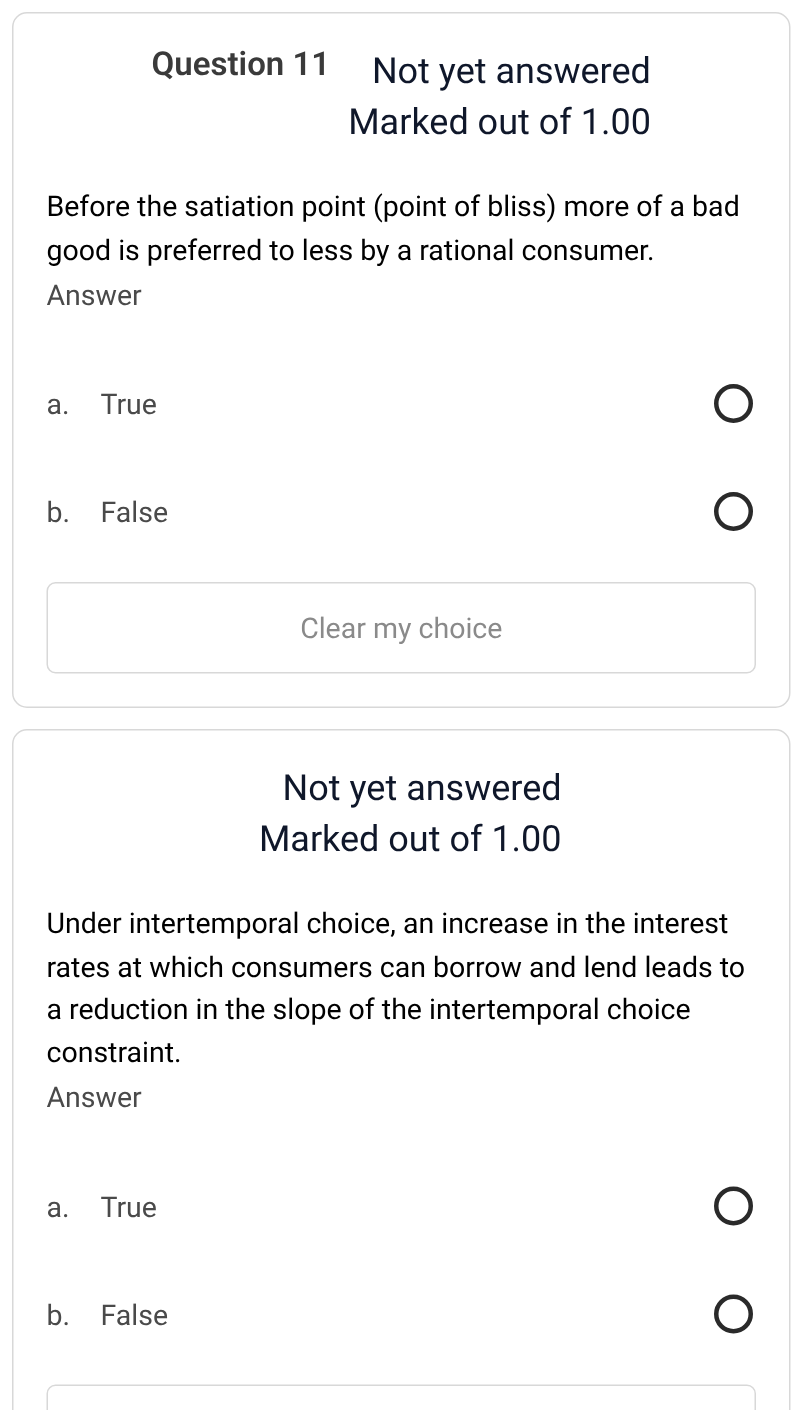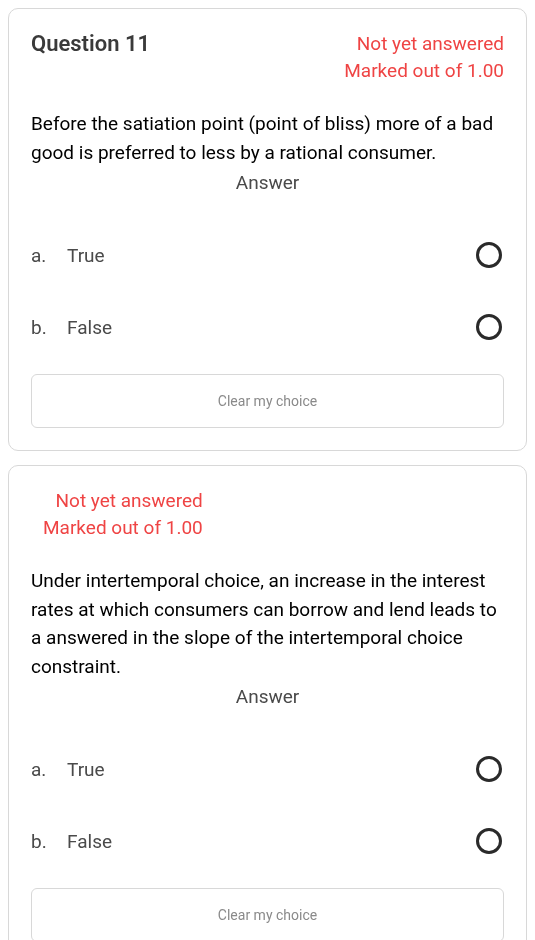--- a/index.html
+++ b/index.html
@@ -16,47 +16,46 @@
     }
     .question-card {
       border: 1px solid #d8d8d8;
       border-radius: 10px;
       padding: 22px 22px 22px 22px;
       margin-bottom: 14px;
       background: #fff;
     }
     .question-header {
       display: flex;
-      justify-content: space-between;
+      justify-content: center;
       align-items: flex-start;
       margin-bottom: 26px;
     }
     .question-title {
       font-size: 22px;
       font-weight: 600;
       color: #3a3a3a;
     }
     .question-meta {
       text-align: right;
-      font-size: 19px;
-      color: #ef4444;
+      font-size: 24px;
+      color: #0f172a;
       line-height: 1.4;
       margin-left: 12px;
     }
     .question-text {
       font-size: 19px;
       color: #000000;
       line-height: 1.5;
       margin-bottom: 4px;
     }
     .answer-label {
       font-size: 19px;
       color: #4a4a4a;
       margin-bottom: 30px;
-      text-align: center;
     }
     .option-row {
       display: flex;
       align-items: center;
       justify-content: space-between;
       padding: 18px 2px 18px 0;
       cursor: pointer;
     }
     .option-left {
       display: flex;
@@ -74,21 +73,21 @@
       border-radius: 50%;
       flex-shrink: 0;
     }
     .clear-button {
       width: 100%;
       border: 1px solid #d8d8d8;
       background: #fff;
       border-radius: 6px;
       padding: 18px 0;
       text-align: center;
-      font-size: 14px;
+      font-size: 19px;
       color: #8a8a8a;
       cursor: pointer;
       margin-top: 16px;
     }
     .option-spacer {
       height: 10px;
     }
   </style>
 </head>
 <body>
@@ -125,21 +124,21 @@
   <div class="clear-button">Clear my choice</div>
 </div>
 
 <div class="question-card">
   <div class="question-header">
     <div class="question-meta">
       <div>Not yet answered</div>
       <div>Marked out of 1.00</div>
     </div>
   </div>
-  <div class="question-text">Under intertemporal choice, an increase in the interest rates at which consumers can borrow and lend leads to a answered in the slope of the intertemporal choice constraint.</div>
+  <div class="question-text">Under intertemporal choice, an increase in the interest rates at which consumers can borrow and lend leads to a reduction in the slope of the intertemporal choice constraint.</div>
   <div class="answer-label">Answer</div>
 
   <div class="option-row">
     <div class="option-left">
       <span class="option-letter">a.</span>
       <span>True</span>
     </div>
     <div class="radio-circle"></div>
   </div>
 

